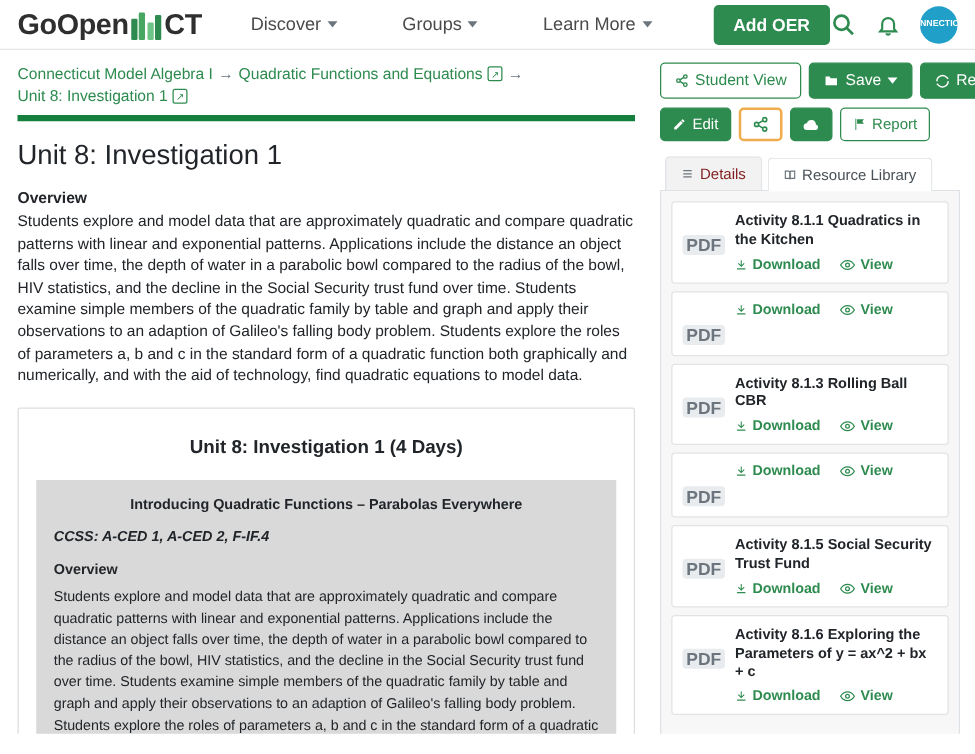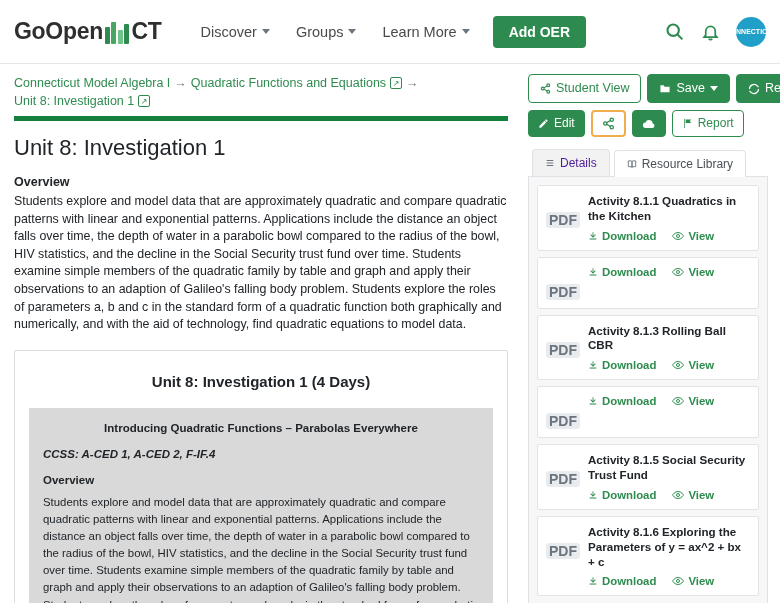--- a/index.html
+++ b/index.html
@@ -8,21 +8,21 @@
     width: 780px; height: 603px;
     overflow: hidden;
     background: #fff;
     font-family: "Liberation Sans", sans-serif;
     font-size: 13px;
     color: #212529;
   }
 
   
   .navbar {
-    height: 64px;
+    height: 40px;
     display: flex;
     align-items: center;
     padding: 0 14px;
     background: #ffffff;
     border-bottom: 1px solid #e6e6e6;
   }
   .brand {
     display: flex;
     align-items: center;
     font-size: 23px;
@@ -42,21 +42,21 @@
   .books i {
     display: block;
     width: 5px;
     border-radius: 1px;
   }
   .books i:nth-child(1) { height: 17px; background: #2e8b4f; }
   .books i:nth-child(2) { height: 22px; background: #47a661; }
   .books i:nth-child(3) { height: 14px; background: #6cc487; }
   .books i:nth-child(4) { height: 20px; background: #2e8b4f; }
 
-  .nav-items { display: flex; align-items: center; gap: 4px; flex: 1; }
+  .nav-items { display: flex; align-items: center; gap: 4px; flex: 1; justify-content: space-between; }
   .nav-item {
     display: flex;
     align-items: center;
     gap: 5px;
     padding: 7px 11px;
     font-size: 14.5px;
     color: #4a4a4a;
     cursor: pointer;
     white-space: nowrap;
   }
@@ -218,21 +218,21 @@
   .tabs {
     display: flex;
     gap: 4px;
     border-bottom: 1px solid #dee2e6;
     margin: 12px 0 0 0;
     padding-left: 4px;
   }
   .tab {
     padding: 6px 12px;
     font-size: 12px;
-    color: #4c1d95;
+    color: #7f1d1d;
     background: #f2f2f2;
     border: 1px solid #dee2e6;
     border-bottom: none;
     border-radius: 4px 4px 0 0;
     cursor: pointer;
     display: flex;
     align-items: center;
     gap: 5px;
   }
   .tab.active {

